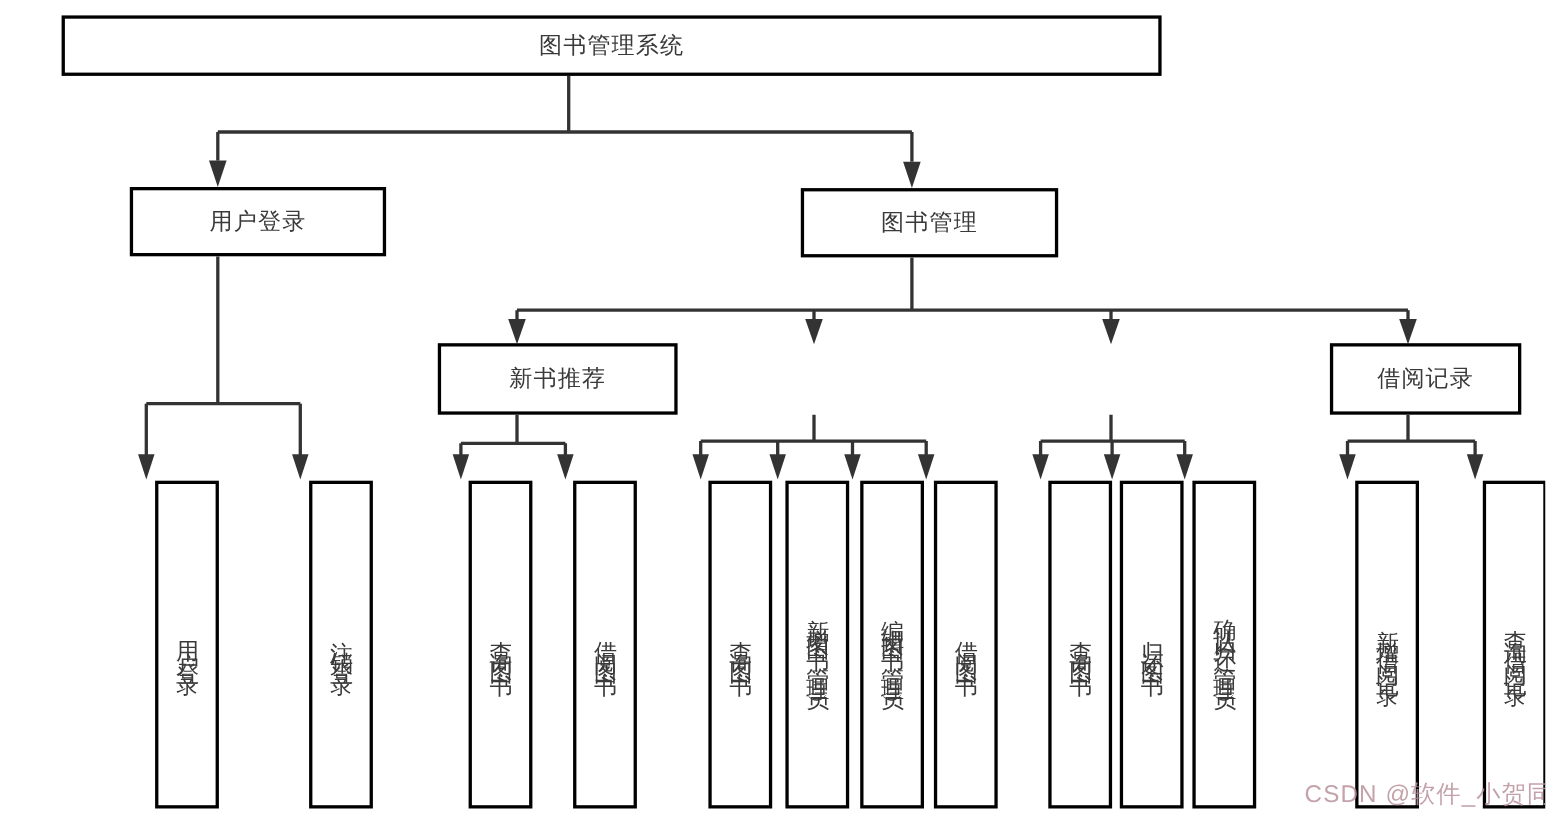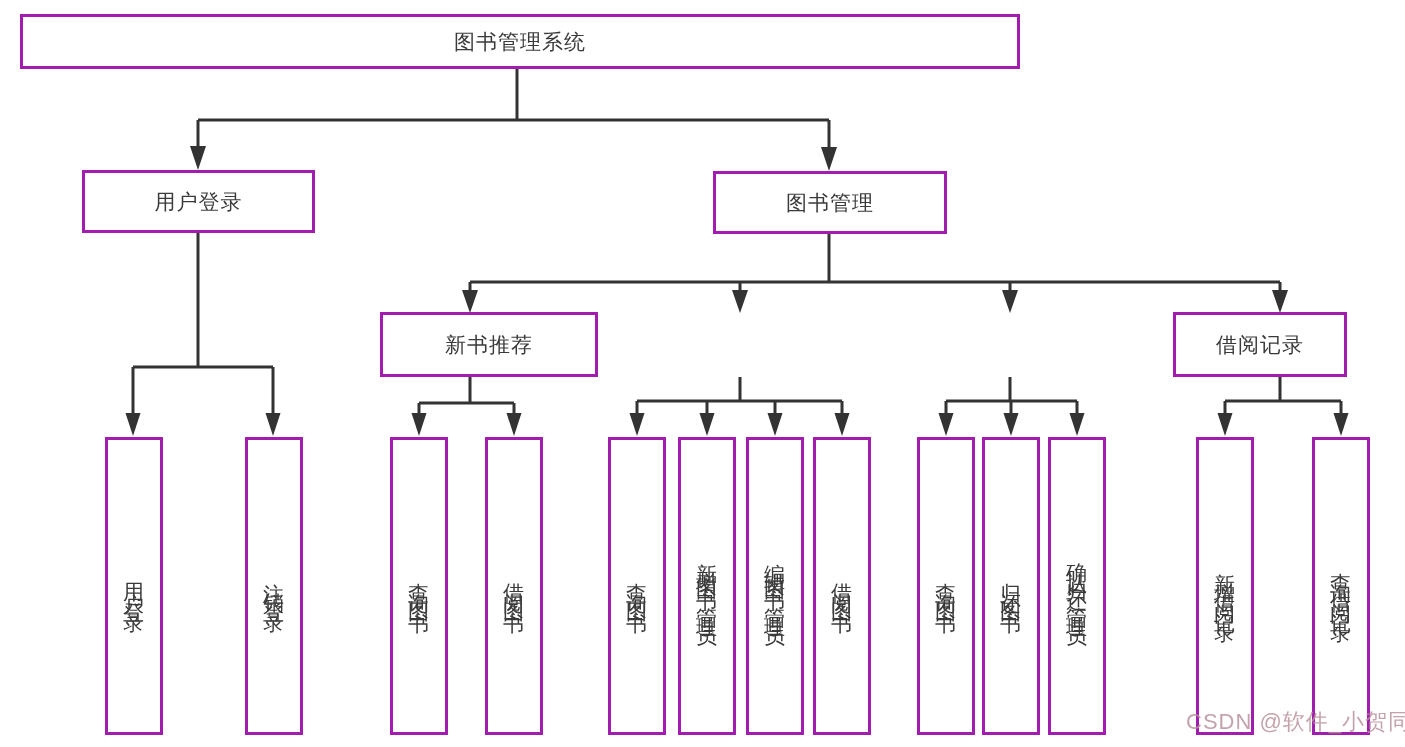--- a/index.html
+++ b/index.html
@@ -18,30 +18,31 @@
   .connector-svg {
     position: absolute;
     left: 0;
     top: 0;
     width: 1405px;
     height: 747px;
   }
   .node {
     position: absolute;
     box-sizing: border-box;
-    border: 3px solid #a21caf;
+    border: 3px solid #000000;
     background: #ffffff;
     display: flex;
     align-items: center;
     justify-content: center;
     color: #3a3a3a;
     font-size: 21px;
     letter-spacing: 1px;
     text-align: center;
     line-height: 1;
+    margin-left: 36px;
   }
   .node.leaf {
     font-size: 21px;
   }
   .leaf .vtext {
     writing-mode: vertical-rl;
     text-orientation: mixed;
     letter-spacing: 10px;
     line-height: 1;
     white-space: nowrap;
@@ -127,25 +128,25 @@
     </g>
   </svg>
 
   <div class="node" style="left:20px; top:14px; width:1000px; height:55px;">
     <span>图书管理系统</span>
   </div>
 
   <div class="node" style="left:82px; top:170px; width:233px; height:63px;">
     <span>用户登录</span>
   </div>
-  <div class="node" style="left:713px; top:171px; width:234px; height:63px;">
+  <div class="node" style="left:692px; top:171px; width:234px; height:63px;">
     <span>图书管理</span>
   </div>
 
-  <div class="node" style="left:380px; top:312px; width:218px; height:65px;">
+  <div class="node" style="left:362px; top:312px; width:218px; height:65px;">
     <span>新书推荐</span>
   </div>
   <div class="node" style="left:1173px; top:312px; width:174px; height:65px;">
     <span>借阅记录</span>
   </div>
 
   <div class="node leaf" style="left:105px; top:437px; width:58px; height:298px;">
     <span class="vtext">用户登录</span>
   </div>
   <div class="node leaf" style="left:245px; top:437px; width:58px; height:298px;">

